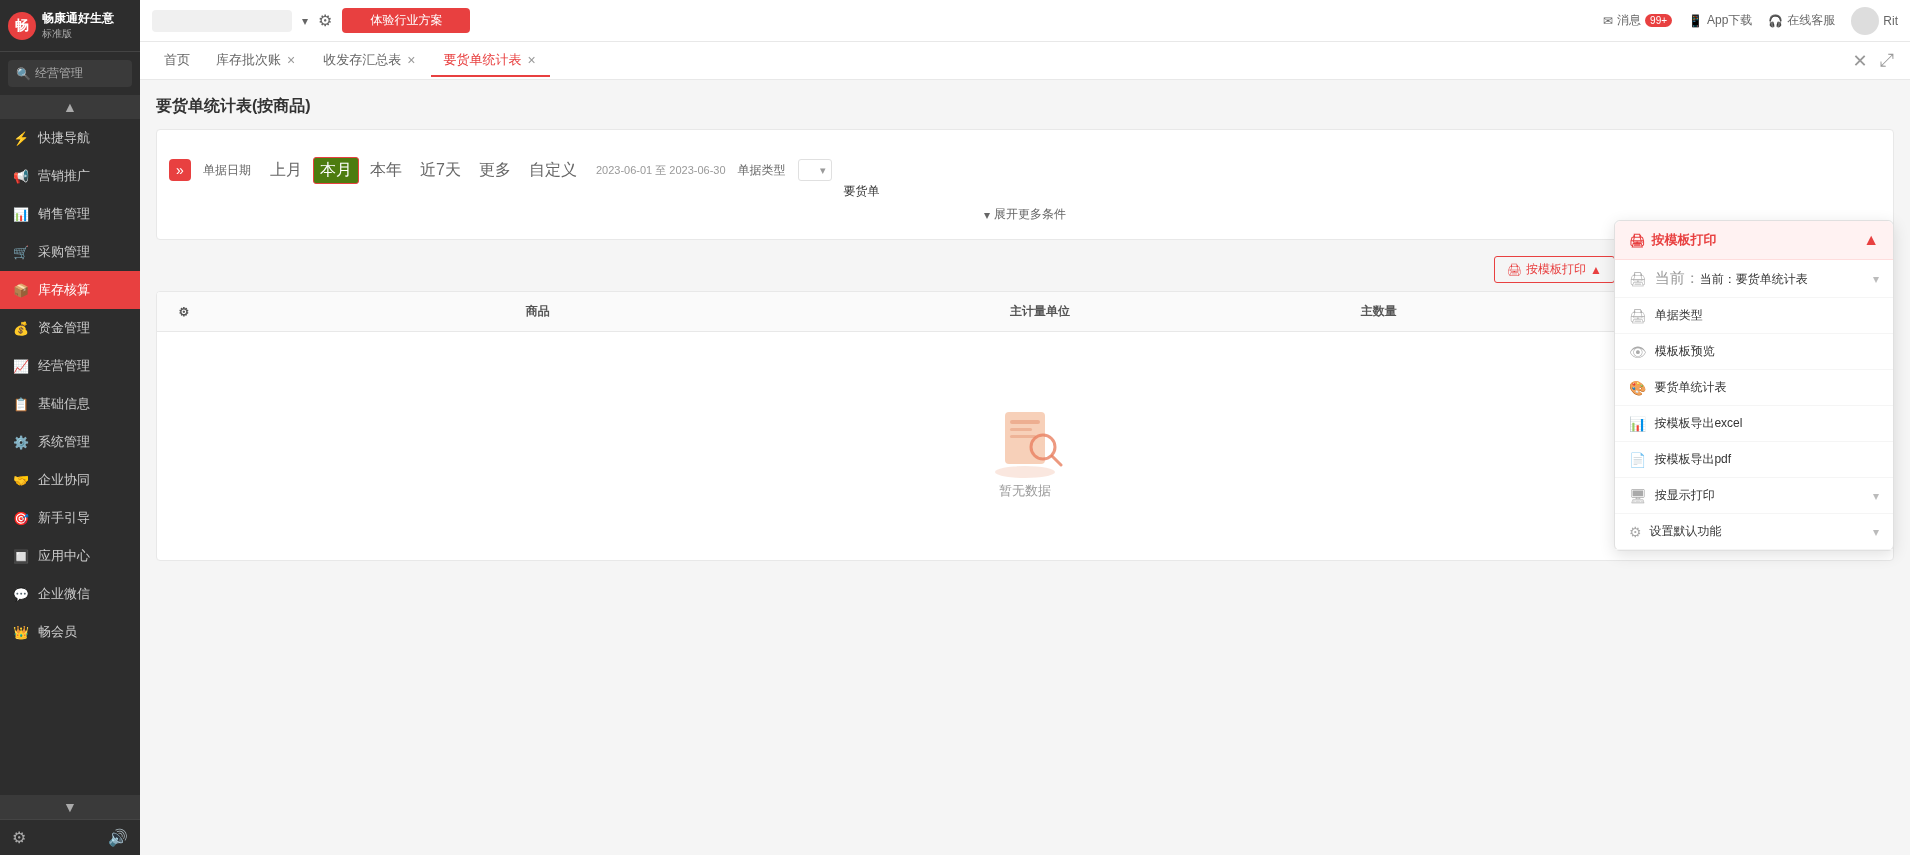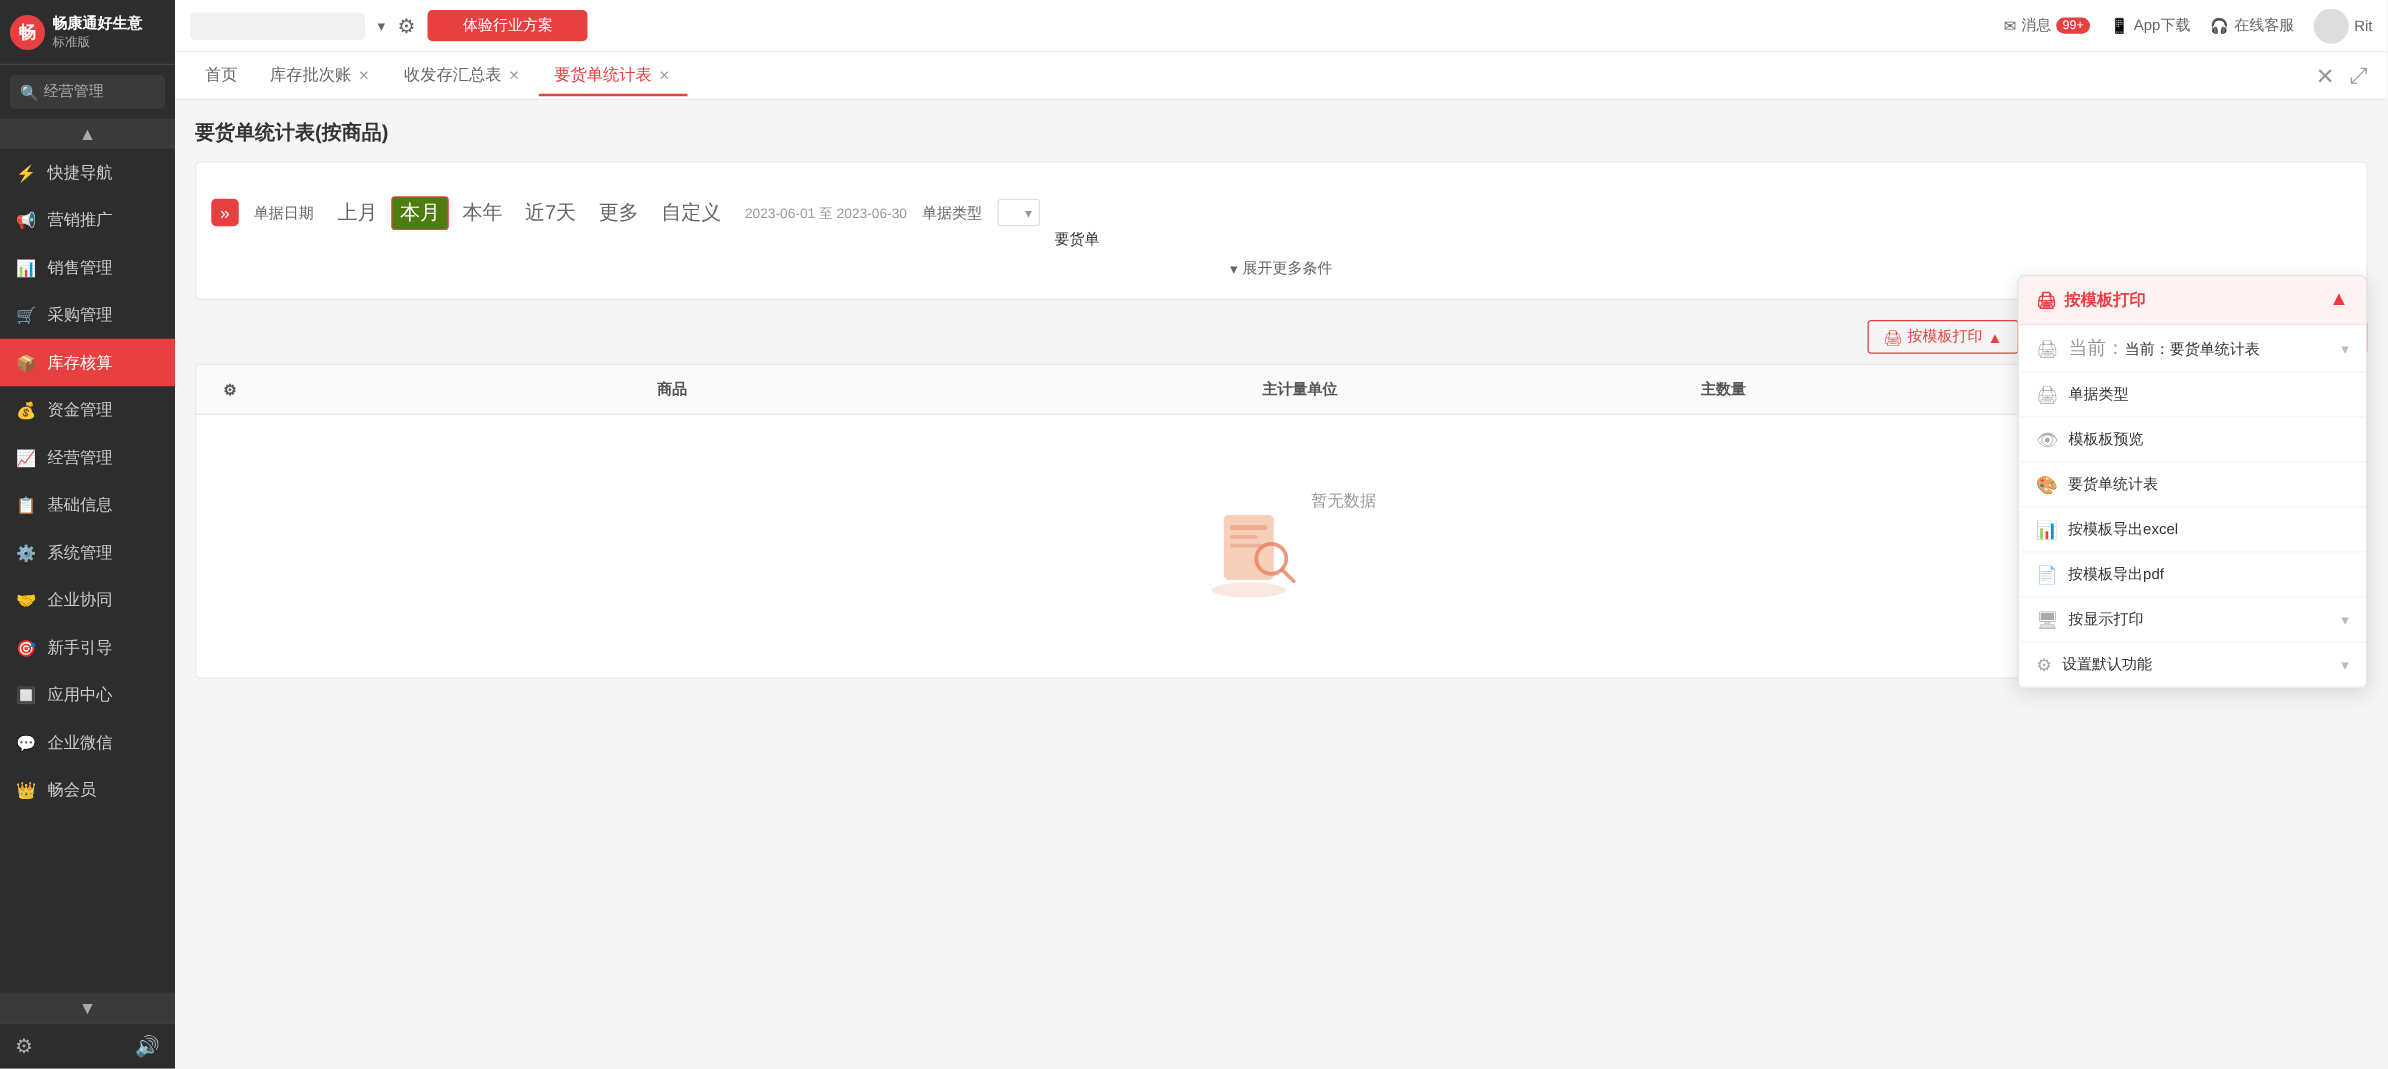--- a/index.html
+++ b/index.html
@@ -192,21 +192,21 @@
       font-size: 12px; color: #555; font-weight: 600; flex: 1; text-align: center;
     }
     .table-col.col-settings { flex: 0 0 30px; }
     .table-col.col-goods { flex: 2; }
     .table-col.col-unit { flex: 1; }
     .table-col.col-qty { flex: 1; }
     .table-col.col-amount { flex: 1; }
 
     
     .empty-state {
-      display: flex; flex-direction: row; justify-content: center;
+      display: flex; flex-direction: column; align-items: center; justify-content: center;
       padding: 60px 20px;
     }
     .empty-text { color: #999; font-size: 13px; }
 
     
     .action-bar {
       display: flex; align-items: center; justify-content: flex-end;
       padding: 8px 0; gap: 8px;
     }
     .action-btn {

